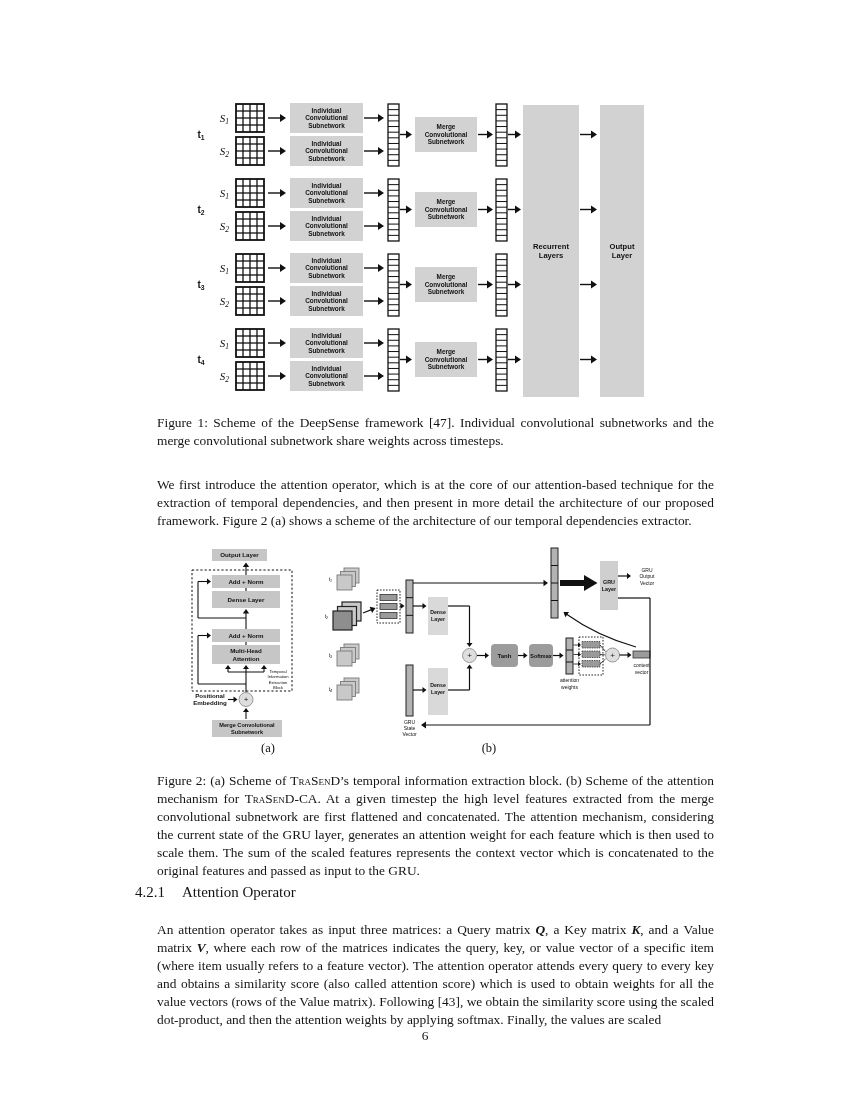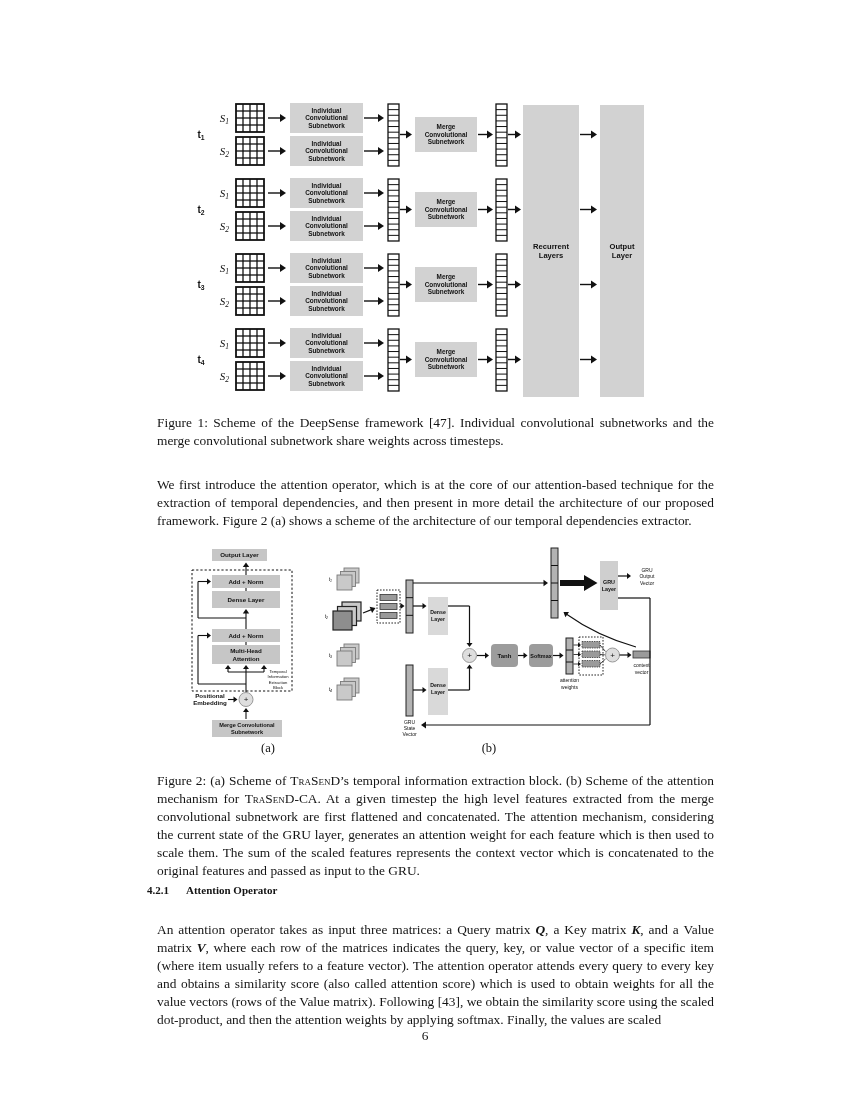--- a/index.html
+++ b/index.html
@@ -4,21 +4,21 @@
 <style>
   html,body{margin:0;padding:0;background:#ffffff;}
   .page{position:relative;width:850px;height:1100px;background:#ffffff;overflow:hidden;
         font-family:"Liberation Serif", serif;color:#141414;}
   .txtblock{position:absolute;left:147px;width:557px;font-size:13.4px;line-height:18px;
         text-align:justify;margin:10px;}
   #cap1{top:404px;}
   #para1{top:466px;}
   #cap2{top:762px;}
   #para2{top:911px;}
-  .heading{position:absolute;left:147px;top:884px;margin:0;font-size:11px;font-weight:bold;
+  .heading{position:absolute;left:135px;top:884px;margin:0;font-size:15px;font-weight:normal;
         font-family:"Liberation Serif", serif;}
   .heading .num{margin-right:17px;}
   .pagenum{position:absolute;left:0;top:1028px;width:850px;text-align:center;font-size:13.4px;}
   #fig1{position:absolute;left:150px;top:95px;}
   #fig2{position:absolute;left:145px;top:540px;}
   .seg-n{}
   .seg-i{}
   .seg-bi{font-style:italic;font-weight:bold;}
   .seg-sc{font-variant:small-caps;}
 </style>

